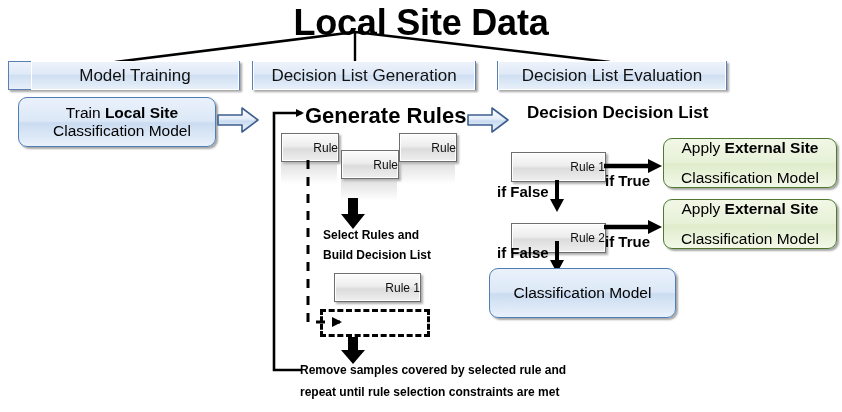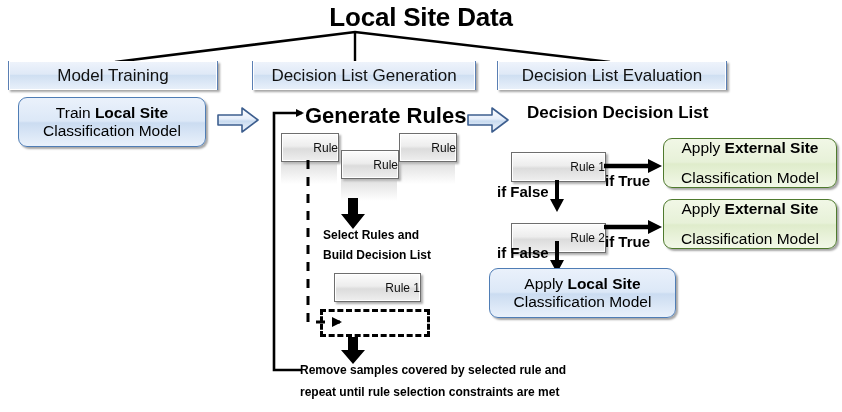--- a/index.html
+++ b/index.html
@@ -1,21 +1,21 @@
 <!DOCTYPE html>
 <html><head>
 <meta charset="utf-8">
 <style>
   html,body{margin:0;padding:0;background:#ffffff;}
   body{width:842px;height:412px;position:relative;overflow:hidden;
        font-family:"Liberation Sans","DejaVu Sans",sans-serif;color:#000;}
   .abs{position:absolute;}
 
   
-  #page-title{left:0;top:2px;width:842px;text-align:center;font-size:26px;font-weight:bold;letter-spacing:-0.2px;}
+  #page-title{left:0;top:2px;width:842px;text-align:center;font-size:36px;font-weight:bold;letter-spacing:-0.2px;}
 
   
   .hdr{height:27px;border:1.5px solid #5a7fb4;
        background:linear-gradient(to bottom,#eef3fb 0%,#dfe9f7 45%,#cfdff2 50%,#e8f0fa 100%);
        box-shadow:2px 2px 2px rgba(0,0,0,0.35);
        display:flex;align-items:center;justify-content:center;
        font-size:17px;color:#111;white-space:nowrap;}
   .hdr .inner{border:1px solid #ffffff;width:100%;height:100%;display:flex;align-items:center;justify-content:center;}
 
   
@@ -46,37 +46,37 @@
 </head>
 <body>
 
 <div class="abs" id="page-title">Local Site Data</div>
 
 <svg class="abs" style="left:0;top:0;width:842px;height:70px;">
   <polyline points="115,62 355,32 610,62" fill="none" stroke="#000" stroke-width="2.6"></polyline>
   <line x1="355" y1="32" x2="355" y2="62" stroke="#000" stroke-width="2.4"></line>
 </svg>
 
-<div class="abs hdr" style="left:8px;top:61px;width:208px;">
+<div class="abs hdr" style="left:8px;top:61px;width:208px;padding-left:22px;">
   <div class="inner">
       <span>Model Training</span>
     </div>
 </div>
 <div class="abs hdr" style="left:252px;top:61px;width:222px;">
   <div class="inner">
       <span>Decision List Generation</span>
     </div>
 </div>
 <div class="abs hdr" style="left:497px;top:61px;width:228px;">
   <div class="inner">
       <span>Decision List Evaluation</span>
     </div>
 </div>
 
-<div class="abs roundbox blue" style="left:18px;top:97px;width:186px;height:48px;">
+<div class="abs roundbox blue" style="left:18px;top:97px;width:186px;height:48px;padding-left:10px;">
   <span class="ln"><span>Train </span><b>Local Site</b></span>
   <span class="ln">Classification Model</span>
 </div>
 
 <svg class="abs" style="left:216px;top:106px;width:46px;height:28px;">
   <defs>
     <linearGradient id="ga1" x1="0" y1="0" x2="0" y2="1">
       <stop offset="0%" stop-color="#ffffff"></stop>
         <stop offset="45%" stop-color="#e6eefa"></stop>
       <stop offset="55%" stop-color="#c9dbf0"></stop>
@@ -178,15 +178,14 @@
 <div class="abs roundbox green" style="left:663px;top:138px;width:172px;height:48px;">
   <span class="ln"><span>Apply </span><b>External Site</b></span>
   <span class="ln">Classification Model</span>
 </div>
 <div class="abs roundbox green" style="left:663px;top:199px;width:172px;height:48px;">
   <span class="ln"><span>Apply </span><b>External Site</b></span>
   <span class="ln">Classification Model</span>
 </div>
 
 <div class="abs roundbox blue" style="left:489px;top:268px;width:185px;height:48px;">
-  <span class="ln"><span>Apply </span><b>Local Site</b></span>
   <span class="ln">Classification Model</span>
 </div>
 
 </body></html>

